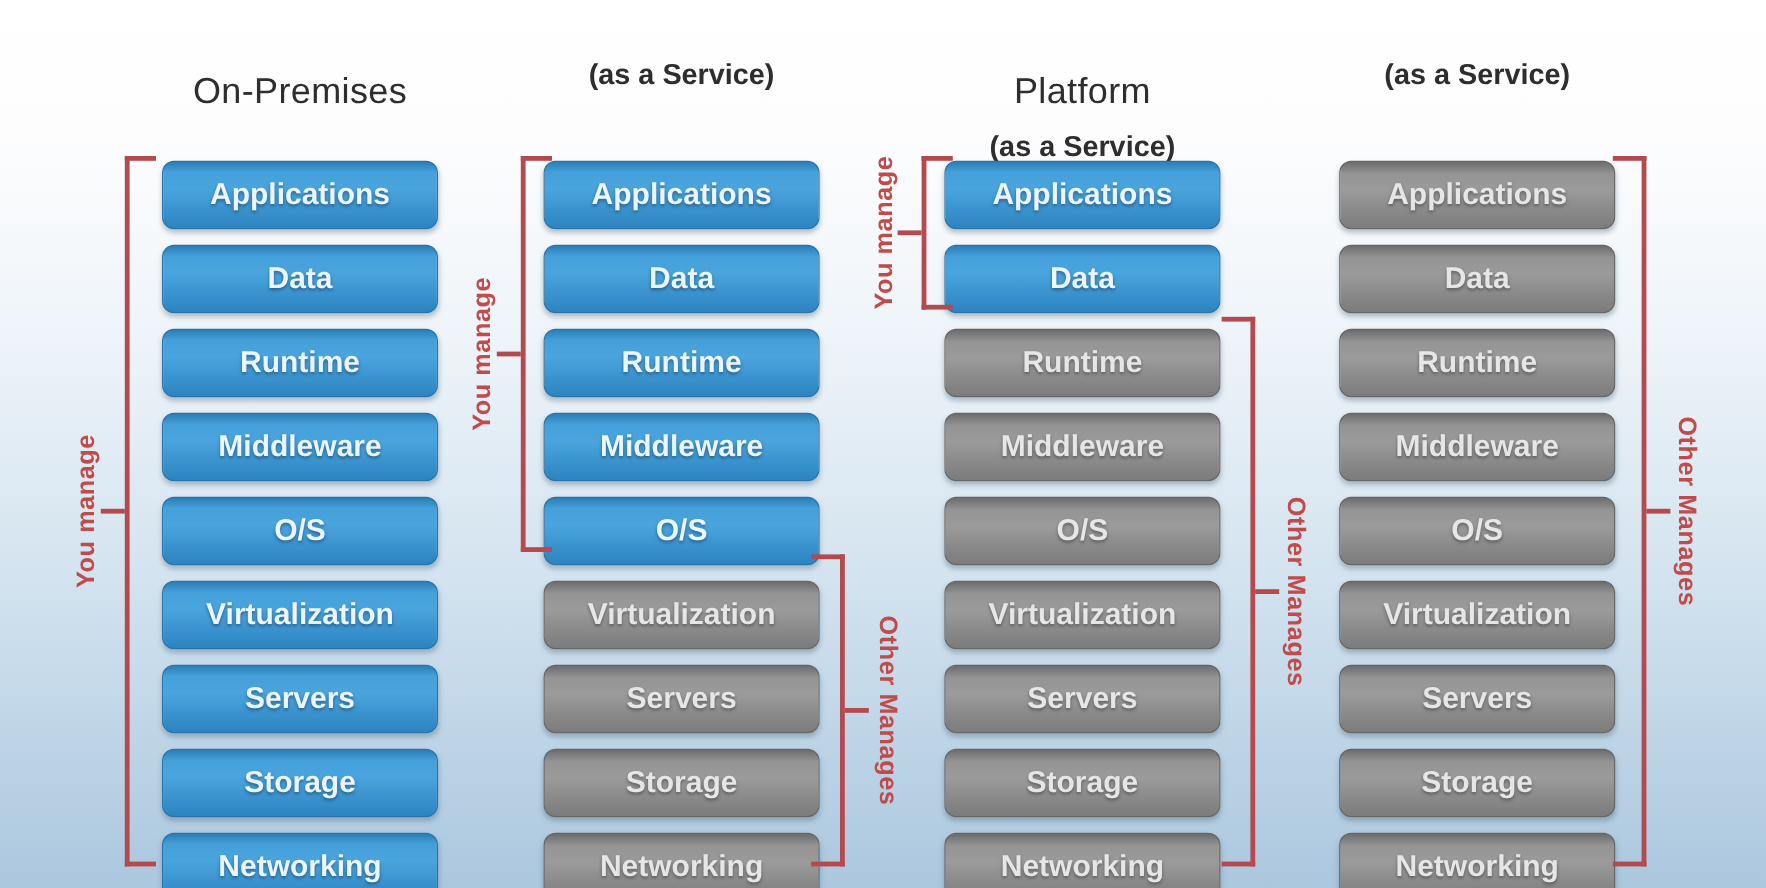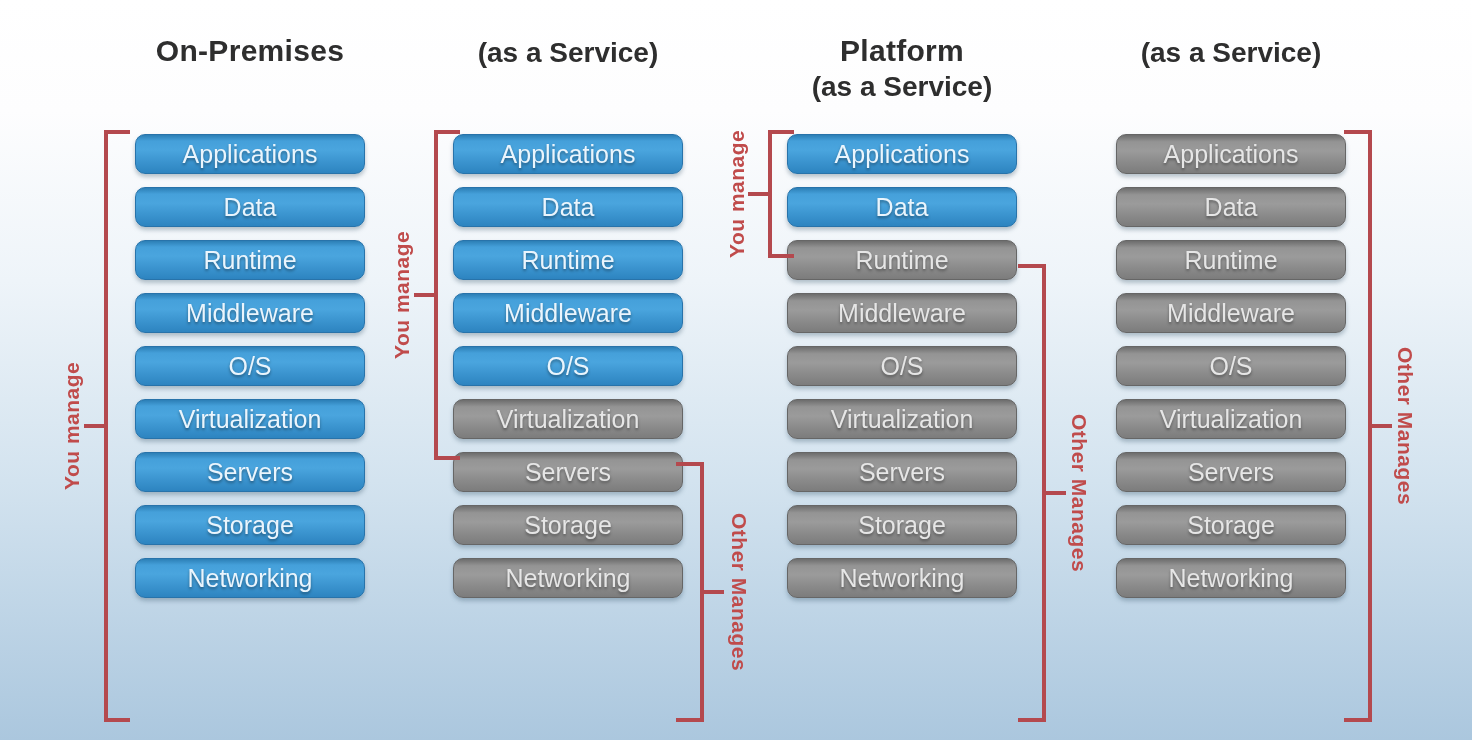--- a/index.html
+++ b/index.html
@@ -4,25 +4,25 @@
 <style>
   :root { --red:#b4494e; --red-text:#c04b4b; }
   html,body { margin:0; padding:0; }
   .canvas {
     position:relative; width:1472px; height:740px; overflow:hidden;
     background:linear-gradient(180deg,#ffffff 0%,#fdfdfe 15%,#eef4f9 38%,#d3e3ef 65%,#abc7de 100%);
     font-family:"Liberation Sans", sans-serif;
   }
   .col { position:absolute; top:28px; width:230px; display:flex; flex-direction:column; gap:13px; }
   .col-header { height:93px; display:flex; flex-direction:column; align-items:center; padding-top:6px; box-sizing:border-box; }
-  .col-title { font-size:30px; font-weight:bold; color:#2e2e2e; letter-spacing:.3px; }
-  .col-sub { font-size:28px; font-weight:600; color:#2e2e2e; margin-top:3px; }
+  .col-title { font-size:30px; font-weight:normal; color:#2e2e2e; letter-spacing:.3px;margin-top:26px; }
+  .col-sub { font-size:24px; font-weight:600; color:#2e2e2e; margin-top:15px; }
   .layer {
-    height:40px; border-radius:10px; display:flex; align-items:center; justify-content:center;
-    box-sizing:border-box; box-shadow:0 3px 4px rgba(60,90,110,.35);
+    height:57px; border-radius:10px; display:flex; align-items:center; justify-content:center;
+    box-sizing:border-box; box-shadow:0 3px 4px rgba(60,90,110,.35);font-weight:bold;
   }
   .managed-you {
     background:linear-gradient(180deg,#2c7fb6 0%,#45a0da 16%,#4aa5de 40%,#3b94cf 70%,#2d84c0 100%);
     border:1px solid #2873aa;
   }
   .managed-other {
     background:linear-gradient(180deg,#6d6d6d 0%,#949494 18%,#9b9b9b 42%,#8a8a8a 72%,#7c7c7c 100%);
     border:1px solid #666666;
   }
   .layer-label { font-size:25px; color:#eaf5fd; text-shadow:0 2px 3px rgba(0,0,0,.38); }

